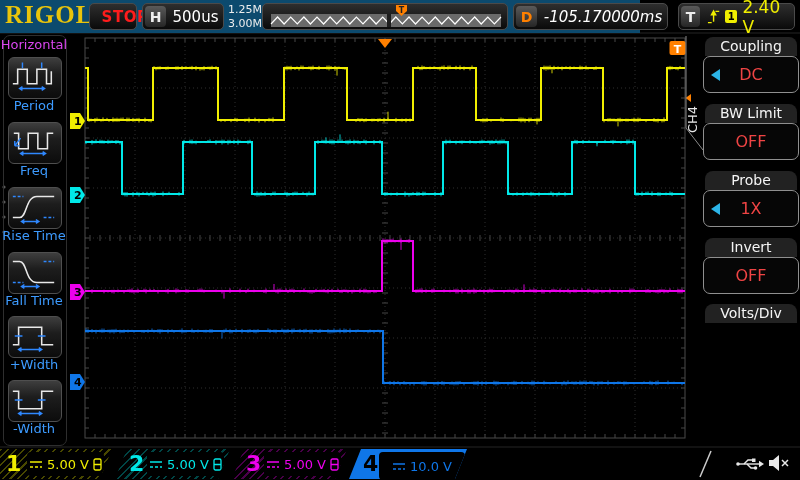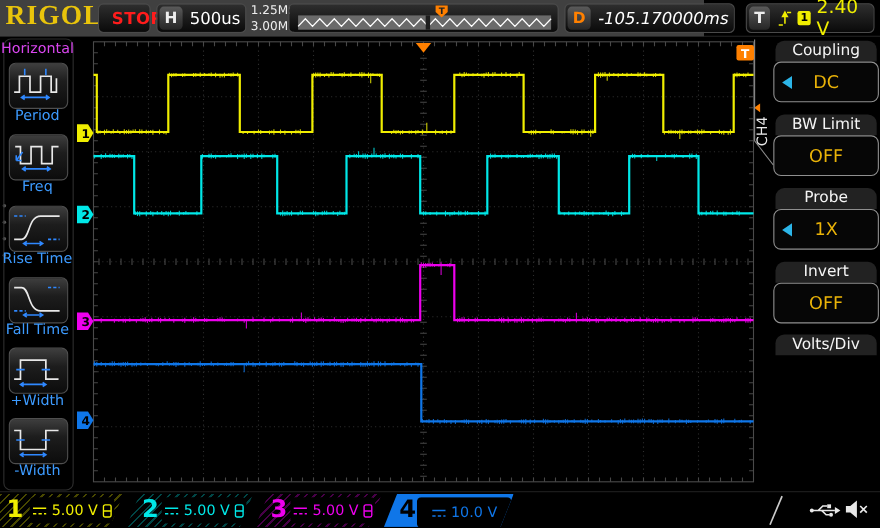--- a/index.html
+++ b/index.html
@@ -1,19 +1,19 @@
 <!DOCTYPE html>
 <html><head>
 <meta charset="utf-8">
 <style>
   html,body{margin:0;padding:0;background:#000;}
   #screen{position:relative;width:800px;height:480px;background:#000;overflow:hidden;
           font-family:"DejaVu Sans","Liberation Sans",sans-serif;-webkit-font-smoothing:none;}
   
-  #topbar{position:absolute;left:0;top:0;width:640px;height:33px;background:#404040;z-index:3;}
+  #topbar{position:absolute;left:0;top:0;width:640px;height:33px;background:#0c4a6e;z-index:3;}
   .logo{position:absolute;left:5px;top:1px;font-family:"Liberation Serif","DejaVu Serif",serif;
         font-weight:bold;font-size:25px;letter-spacing:1px;color:#e9c40b;}
   .tb-box{position:absolute;top:3px;height:27px;background:linear-gradient(#2e2e2e,#0a0a0a);
           border:1px solid #4a4a4a;border-radius:5px;box-sizing:border-box;
           display:flex;align-items:center;}
   .tb-tag{background:linear-gradient(#5a5a5a,#262626);border-radius:4px;margin:2px;min-width:21px;height:21px;
           display:flex;align-items:center;justify-content:center;font-weight:bold;font-size:14px;color:#eee;}
   #stop-box{left:89px;width:48px;justify-content:center;}
   #stop-box span{color:#ff1c1c;font-weight:bold;font-size:15px;letter-spacing:.5px;padding-left:24px;}
   #h-box{left:142px;width:82px;}
@@ -37,21 +37,21 @@
           background:linear-gradient(#3e3e3e 0%,#1d1d1d 40%,#0c0c0c 100%);}
   .lm-label{position:absolute;left:0;width:68px;text-align:center;font-size:13px;}
   .w{stroke:#e8e8e8;stroke-width:1.6;fill:none;}
   .b{stroke:#2f88ff;stroke-width:1.5;fill:none;}
   
   #rightmenu{position:absolute;left:684px;top:33px;width:116px;height:414px;z-index:3;}
   .sk-item{position:absolute;left:19px;width:96px;}
   .sk-title{background:#222;border-radius:8px 8px 0 0;color:#f5f5f5;font-size:14px;text-align:center;
             height:19px;line-height:19px;margin:0 2px;}
   .sk-value{position:relative;height:37px;background:#060606;border:1px solid #8f8f8f;border-radius:7px;
-            display:flex;align-items:center;justify-content:center;color:#eab308;font-size:16px;box-sizing:border-box;}
+            display:flex;align-items:center;justify-content:center;color:#ef4444;font-size:16px;box-sizing:border-box;}
   .sk-arrow{position:absolute;left:7px;top:50%;margin-top:-6px;width:0;height:0;
             border-top:6px solid transparent;border-bottom:6px solid transparent;border-right:9px solid #2cb5e8;}
   
   #bottombar{position:absolute;left:0;top:448px;width:800px;height:32px;background:#000;z-index:3;}
   .chblock{position:absolute;top:1px;height:30px;}
   .chblock .num{position:absolute;top:1px;font-size:22px;font-weight:bold;line-height:28px;}
   .chbox{position:absolute;top:3px;height:24px;background:#000;border-radius:4px;
          display:flex;align-items:center;justify-content:center;gap:4px;font-size:13px;}
   #blk1{left:0;width:112px;clip-path:polygon(0 0,100% 0,calc(100% - 12px) 100%,0 100%);}
   #blk1 .num{left:6px;}  #blk1 .chbox{left:27px;width:77px;}

